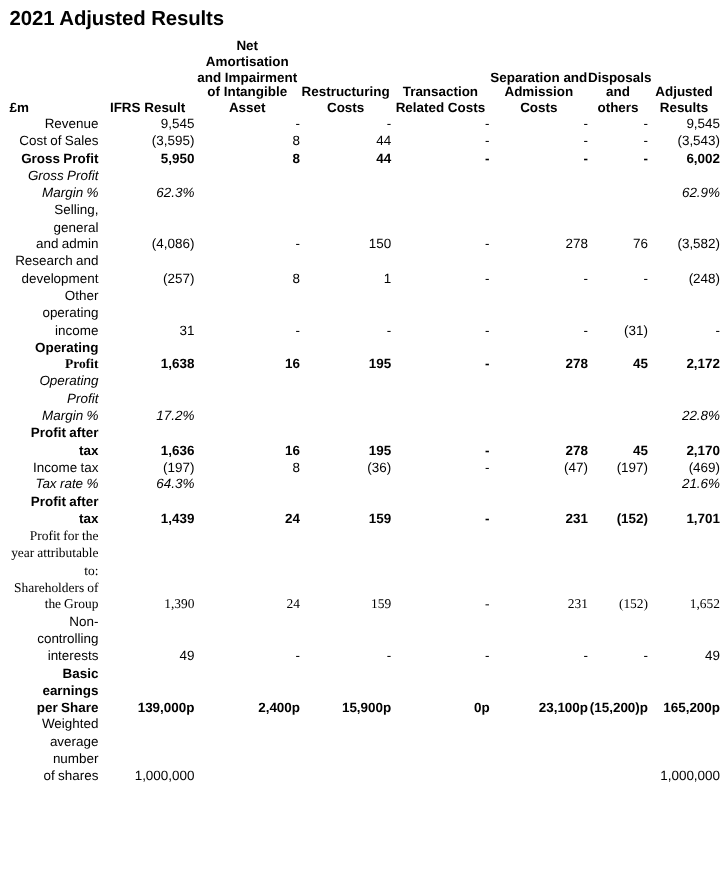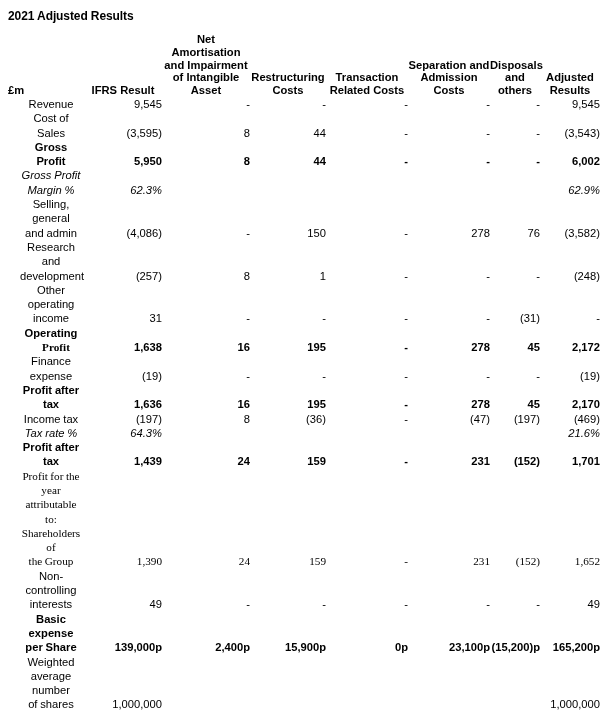--- a/index.html
+++ b/index.html
@@ -15,21 +15,21 @@
     -webkit-font-smoothing: antialiased;
   }
   #page {
     position: relative;
     width: 600px;
     height: 728px;
     overflow: hidden;
     box-sizing: border-box;
   }
   #page-title {
-    font-size: 12px;
+    font-size: 17px;
     font-weight: bold;
     padding: 8px 0 0 8px;
     line-height: 16px;
     letter-spacing: -0.1px;
   }
   table.fin {
     border-collapse: collapse;
     width: 600px;
     table-layout: fixed;
     margin-top: 9px;
@@ -68,22 +68,22 @@
     font-weight: bold;
   }
 
   
   tbody td {
     padding: 0 8px 0 2px;
     text-align: right;
     white-space: nowrap;
   }
   tbody td.lbl {
-    text-align: center;
-    padding-left: 20px;
+    text-align: right;
+    padding-left: 8px;
     padding-right: 2px;
     white-space: normal;
     word-spacing: -0.3px;
     margin-top: 21px;
   }
   tr.r { height: 14.3px; }
 
   
   .bold td { font-weight: bold; }
   .ital td { font-style: italic; }
@@ -248,32 +248,32 @@
             <span class="ln ind">Profit</span>
           </td>
           <td>1,638</td>
           <td>16</td>
           <td>195</td>
           <td>-</td>
           <td>278</td>
           <td>45</td>
           <td>2,172</td>
         </tr>
-        <tr class="r" style="height: 28.6px;">
-          <td class="lbl">
-            <span class="ln">Finance</span>
-            <span class="ln">expense</span>
-          </td>
-          <td>(19)</td>
-          <td>-</td>
-          <td>-</td>
-          <td>-</td>
-          <td>-</td>
-          <td>-</td>
-          <td>(19)</td>
+        <tr class="r ital" style="height: 28.6px;">
+          <td class="lbl">
+            <span class="ln">Operating Profit</span>
+            <span class="ln">Margin %</span>
+          </td>
+          <td>17.2%</td>
+          <td></td>
+          <td></td>
+          <td></td>
+          <td></td>
+          <td></td>
+          <td>22.8%</td>
         </tr>
         <tr class="r bold rule-top rule-bot" style="height: 28.6px;">
           <td class="lbl">
             <span class="ln">Profit after</span>
             <span class="ln">tax</span>
           </td>
           <td>1,636</td>
           <td>16</td>
           <td>195</td>
           <td>-</td>
@@ -341,21 +341,21 @@
           <td>49</td>
           <td>-</td>
           <td>-</td>
           <td>-</td>
           <td>-</td>
           <td>-</td>
           <td>49</td>
         </tr>
         <tr class="r bold rule-top" style="height: 28.6px;">
           <td class="lbl">
-            <span class="ln">Basic expense</span>
+            <span class="ln">Basic earnings</span>
             <span class="ln">per Share</span>
           </td>
           <td>139,000p</td>
           <td>2,400p</td>
           <td>15,900p</td>
           <td>0p</td>
           <td>23,100p</td>
           <td>(15,200)p</td>
           <td>165,200p</td>
         </tr>

